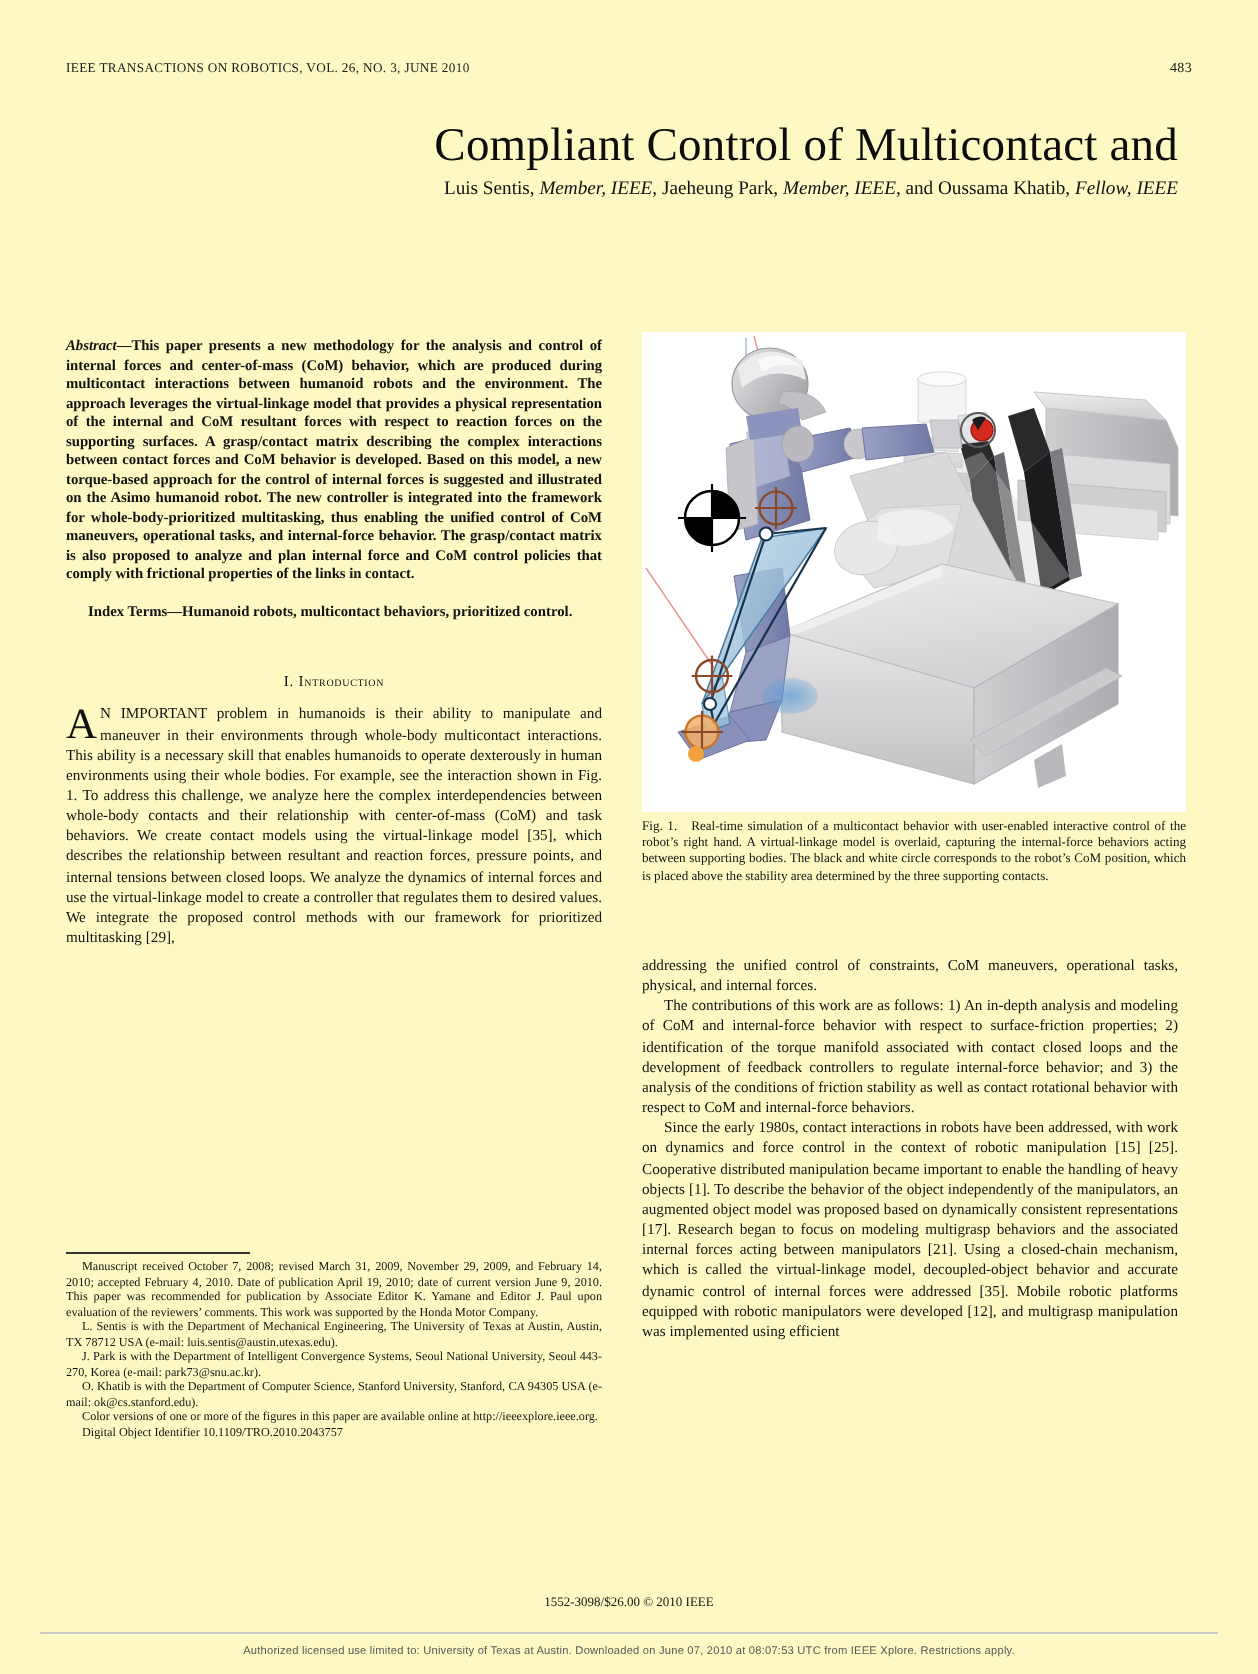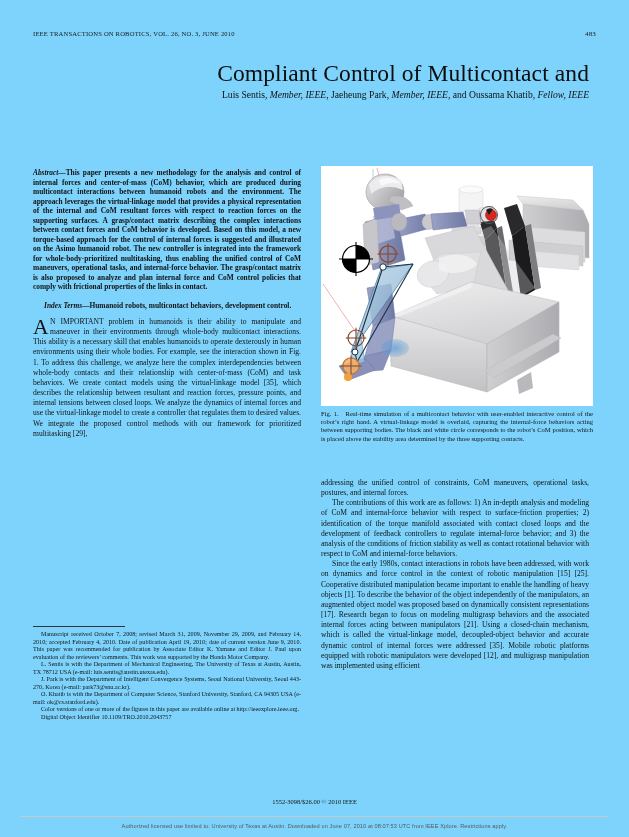--- a/index.html
+++ b/index.html
@@ -12,21 +12,21 @@
     height: 837px;
     position: relative;
     font-family: "Liberation Serif", "DejaVu Serif", serif;
     color: #111111;
     overflow: hidden;
   }
   .page {
     position: absolute;
     left: 0; top: 0;
     width: 629px; height: 837px;
-    background: #7dd3fc;
+    background: #fef9c3;
   }
 
   
   .runhead {
     position: absolute;
     top: 30px;
     left: 33px;
     right: 33px;
     height: 12px;
     font-size: 6.6px;
@@ -84,21 +84,21 @@
   }
   .abstract .lead { font-style: italic; font-weight: bold; }
   .indexterms {
     margin-top: 9px;
     font-weight: bold;
     font-size: 7.4px;
     line-height: 9.5px;
     text-align: justify;
     text-indent: 11px;
   }
-  .indexterms .lead { font-style: italic; font-weight: bold; }
+  .indexterms .lead { font-weight: bold; }
 
   .sec-head {
     margin-top: 26px;
     text-align: center;
     font-size: 7.6px;
     letter-spacing: 0.35px;
     font-variant: small-caps;
     text-transform: none;
   }
 
@@ -223,23 +223,27 @@
     </div>
   </div>
 
   <div class="col col-left">
 
     <div class="abstract">
       <span class="lead">Abstract</span><span>—</span><span>This paper presents a new methodology for the analysis and control of internal forces and center-of-mass (CoM) behavior, which are produced during multicontact interactions between humanoid robots and the environment. The approach leverages the virtual-linkage model that provides a physical representation of the internal and CoM resultant forces with respect to reaction forces on the supporting surfaces. A grasp/contact matrix describing the complex interactions between contact forces and CoM behavior is developed. Based on this model, a new torque-based approach for the control of internal forces is suggested and illustrated on the Asimo humanoid robot. The new controller is integrated into the framework for whole-body-prioritized multitasking, thus enabling the unified control of CoM maneuvers, operational tasks, and internal-force behavior. The grasp/contact matrix is also proposed to analyze and plan internal force and CoM control policies that comply with frictional properties of the links in contact.</span>
     </div>
 
     <div class="indexterms">
-      <span class="lead">Index Terms</span><span>—</span><span>Humanoid robots, multicontact behaviors, development control.</span>
-    </div>
-
+      <span class="lead">Index Terms</span><span>—</span><span>Humanoid robots, multicontact behaviors, prioritized control.</span>
+    </div>
+
+    <div class="sec-head">
+      <span>I.</span>
+      <span>Introduction</span>
+    </div>
 
     <div class="intro-para">
       <span class="dropcap">A</span><span>N IMPORTANT</span><span> problem in humanoids is their ability to manipulate and maneuver in their environments through whole-body multicontact interactions. This ability is a necessary skill that enables humanoids to operate dexterously in human environments using their whole bodies. For example, see the interaction shown in Fig. 1. To address this challenge, we analyze here the complex interdependencies between whole-body contacts and their relationship with center-of-mass (CoM) and task behaviors. We create contact models using the virtual-linkage model [35], which describes the relationship between resultant and reaction forces, pressure points, and internal tensions between closed loops. We analyze the dynamics of internal forces and use the virtual-linkage model to create a controller that regulates them to desired values. We integrate the proposed control methods with our framework for prioritized multitasking [29],</span>
     </div>
   </div>
 
   <div class="foot-rule"></div>
   <div class="footnotes">
     <p>Manuscript received October 7, 2008; revised March 31, 2009, November 29, 2009, and February 14, 2010; accepted February 4, 2010. Date of publication April 19, 2010; date of current version June 9, 2010. This paper was recommended for publication by Associate Editor K. Yamane and Editor J. Paul upon evaluation of the reviewers’ comments. This work was supported by the Honda Motor Company.</p>
     <p>L. Sentis is with the Department of Mechanical Engineering, The University of Texas at Austin, Austin, TX 78712 USA (e-mail: luis.sentis@austin.utexas.edu).</p>
@@ -425,21 +429,21 @@
         <circle cx="27" cy="211" r="4" fill="#f0a13c"></circle>
       </g>
     </svg>
   </div>
 
   <div class="fig-caption">
     <span class="figlabel">Fig. 1.</span><span class="gap"></span><span>Real-time simulation of a multicontact behavior with user-enabled interactive control of the robot’s right hand. A virtual-linkage model is overlaid, capturing the internal-force behaviors acting between supporting bodies. The black and white circle corresponds to the robot’s CoM position, which is placed above the stability area determined by the three supporting contacts.</span>
   </div>
 
   <div class="col col-right" style="top:478px;">
-    <p class="body-para first">addressing the unified control of constraints, CoM maneuvers, operational tasks, postures, and internal forces.</p>
+    <p class="body-para first">addressing the unified control of constraints, CoM maneuvers, operational tasks, physical, and internal forces.</p>
     <p class="body-para">The contributions of this work are as follows: 1) An in-depth analysis and modeling of CoM and internal-force behavior with respect to surface-friction properties; 2) identification of the torque manifold associated with contact closed loops and the development of feedback controllers to regulate internal-force behavior; and 3) the analysis of the conditions of friction stability as well as contact rotational behavior with respect to CoM and internal-force behaviors.</p>
     <p class="body-para">Since the early 1980s, contact interactions in robots have been addressed, with work on dynamics and force control in the context of robotic manipulation [15] [25]. Cooperative distributed manipulation became important to enable the handling of heavy objects [1]. To describe the behavior of the object independently of the manipulators, an augmented object model was proposed based on dynamically consistent representations [17]. Research began to focus on modeling multigrasp behaviors and the associated internal forces acting between manipulators [21]. Using a closed-chain mechanism, which is called the virtual-linkage model, decoupled-object behavior and accurate dynamic control of internal forces were addressed [35]. Mobile robotic platforms equipped with robotic manipulators were developed [12], and multigrasp manipulation was implemented using efficient</p>
   </div>
 
   <div class="issn">1552-3098/$26.00 © 2010 IEEE</div>
   <div class="scan-rule"></div>
   <div class="permission">Authorized licensed use limited to: University of Texas at Austin. Downloaded on June 07, 2010 at 08:07:53 UTC from IEEE Xplore.  Restrictions apply.</div>
 
 </div>
 

